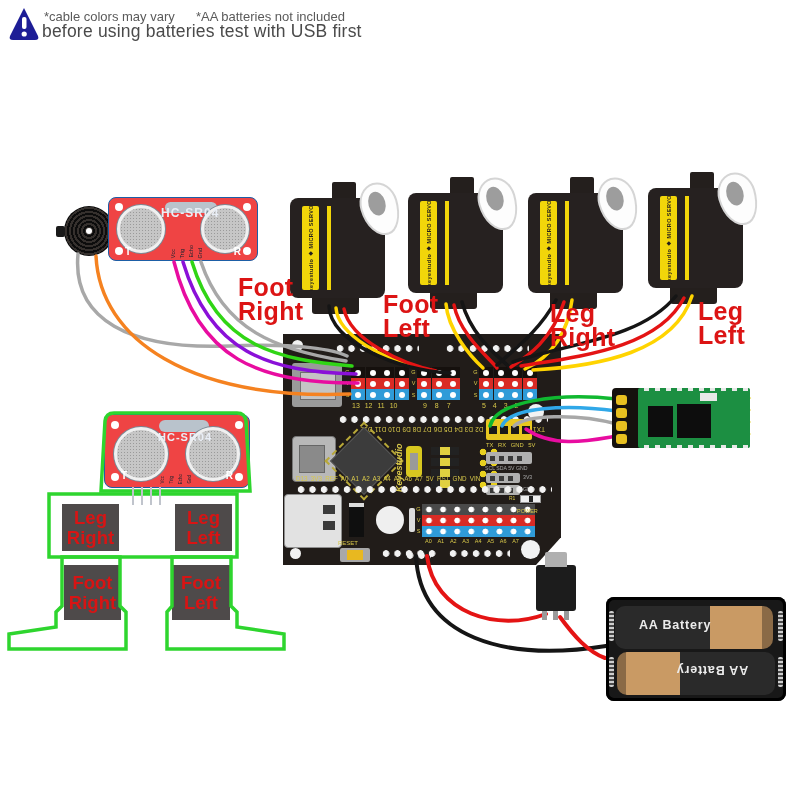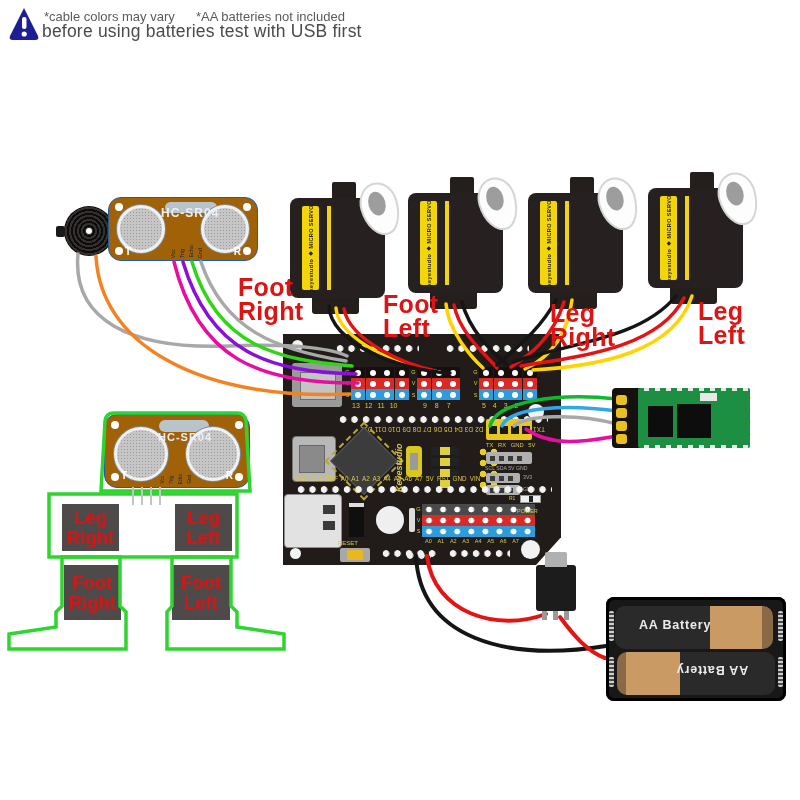--- a/index.html
+++ b/index.html
@@ -11,21 +11,21 @@
   .warn-note{position:absolute;top:9px;font-size:13px;color:#5a5a5a}
   .warn-line2{position:absolute;left:42px;top:21px;font-size:17.5px;color:#4a4a4a;letter-spacing:.2px}
 
   
   .buzzer{position:absolute;left:64px;top:206px;width:50px;height:50px;border-radius:50%;
     background:repeating-radial-gradient(circle at 50% 50%,#0c0c0c 0 2px,#35302d 2px 4px)}
   .buzzer:after{content:"";position:absolute;left:22px;top:22px;width:6px;height:6px;border-radius:50%;background:#fff}
   .buz-tab{position:absolute;top:226px;width:9px;height:11px;background:#1a1a1a;border-radius:2px}
 
   
-  .hcsr{position:absolute;background:#a16207;border-radius:13px;border:1px solid #1d5ea6}
+  .hcsr{position:absolute;background:#ef4444;border-radius:8px;border:1px solid #1d5ea6}
   .hcsr .hole{position:absolute;width:8px;height:8px;border-radius:50%;background:#fff}
   .hcsr .slot{position:absolute;background:#b9c3cc;border-radius:6px}
   .eye{position:absolute;border-radius:50%;background:#c6c6c6;
        background-image:radial-gradient(#9a9a9a 1px,rgba(0,0,0,0) 1px);background-size:3px 3px;
        border:3px solid #f0f0f0;box-shadow:0 0 0 1px #7a8a96}
   .hcsr-title{position:absolute;color:#e9eef6;font-weight:bold;letter-spacing:1px}
   .tr{position:absolute;color:#fff;font-weight:bold}
   .pinlab{position:absolute;writing-mode:vertical-rl;transform:rotate(180deg);
           font-size:5.5px;color:#1b2430;line-height:1}
 

